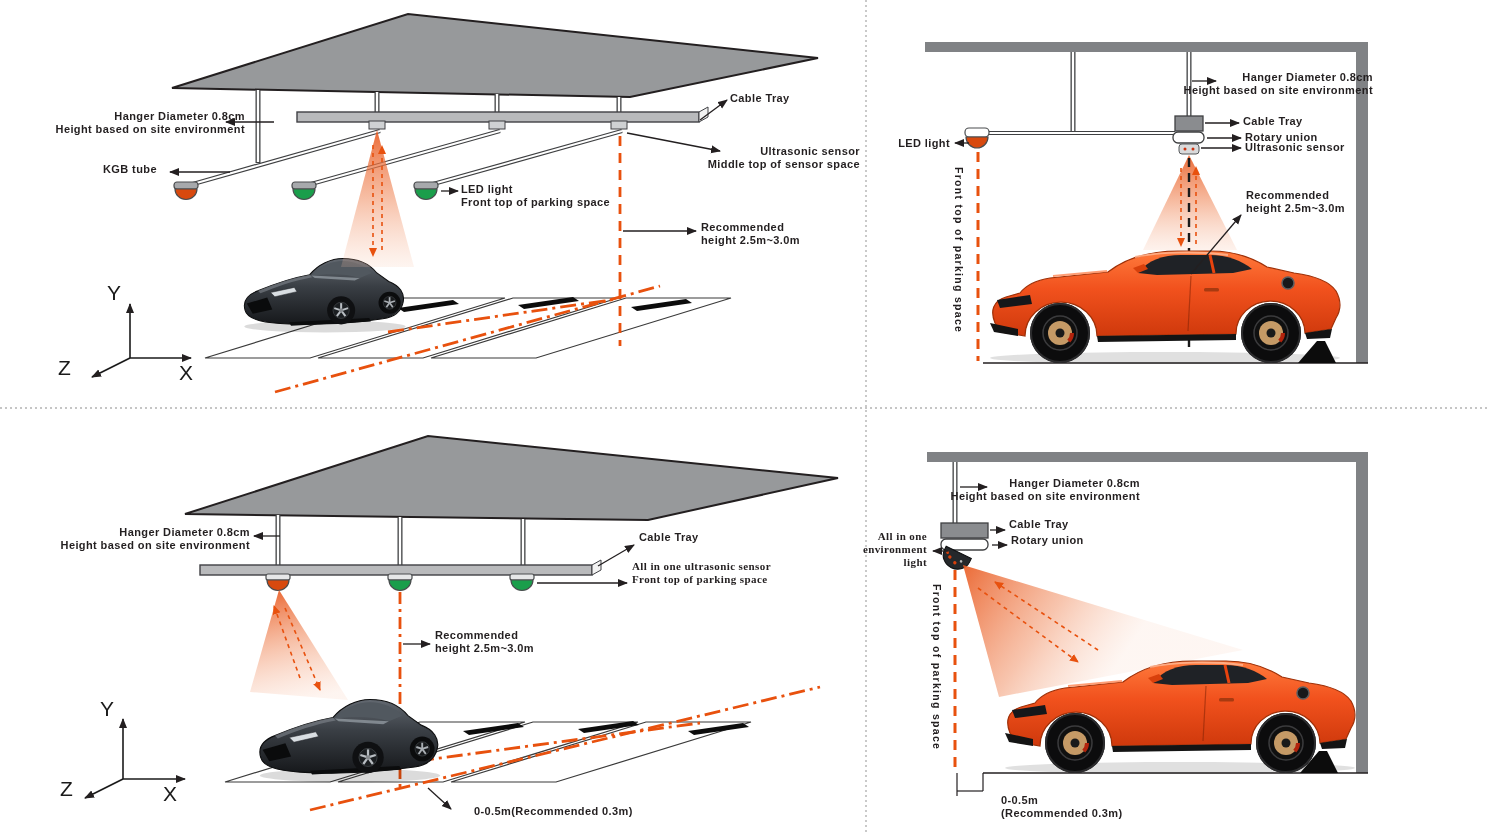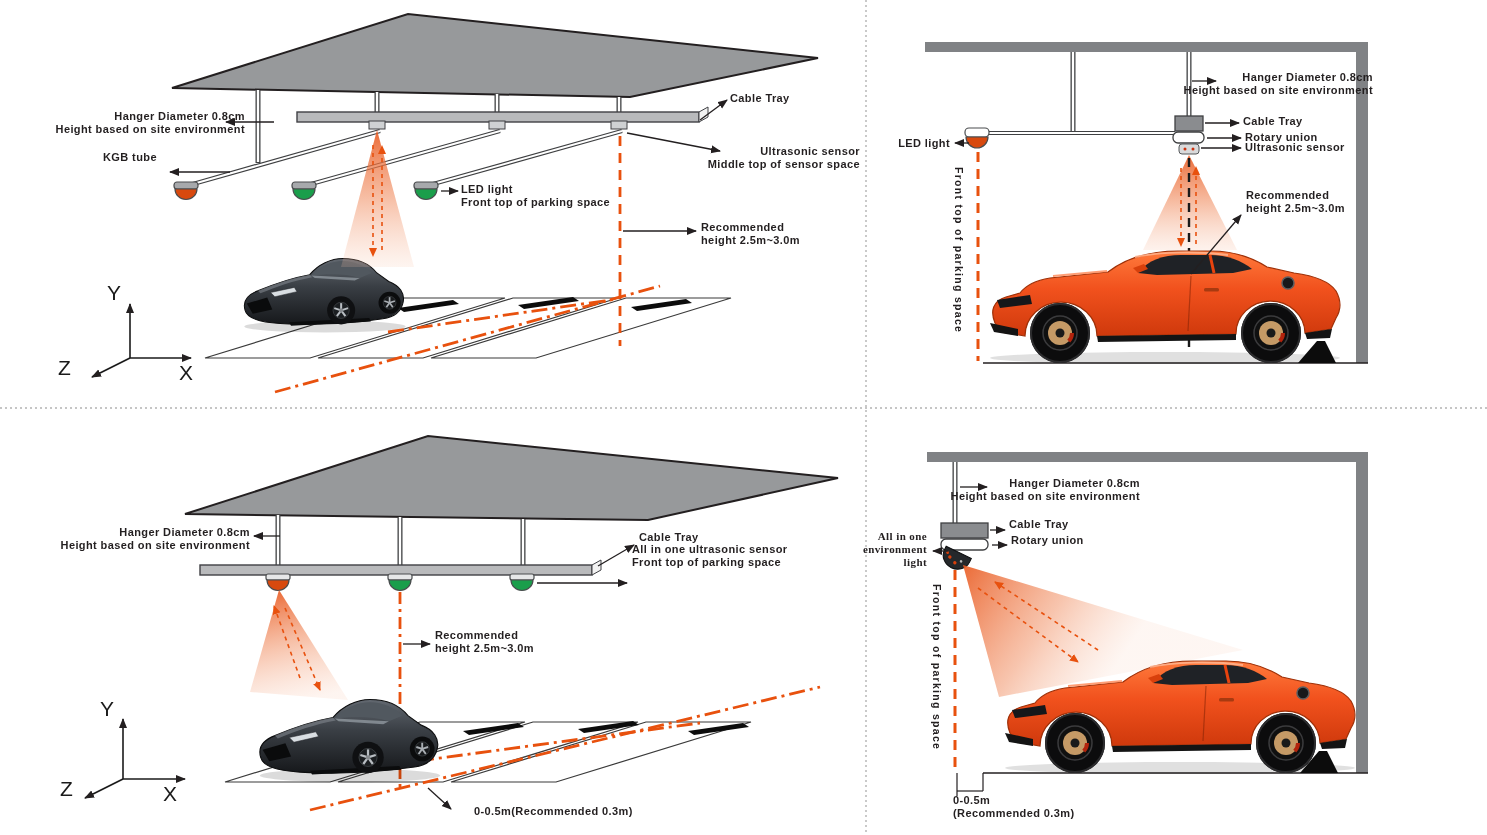--- a/index.html
+++ b/index.html
@@ -403,21 +403,21 @@
     <line x1="992" y1="545" x2="1007" y2="545" marker-end="url(#ah)"></line>
     <line x1="948" y1="551" x2="933" y2="551" marker-end="url(#ah)"></line>
   </g>
 </g>
 </svg>
 
 <div class="lbl ctr" style="left:40px;top:110px;width:205px;">
   <div>Hanger Diameter 0.8cm</div>
   <div>Height based on site environment</div>
 </div>
-<div class="lbl" style="left:103px;top:151px;">KGB  tube</div>
+<div class="lbl" style="left:103px;top:163px;">KGB  tube</div>
 <div class="lbl" style="left:730px;top:92px;">Cable Tray</div>
 <div class="lbl ctr" style="left:680px;top:145px;width:180px;">
   <div>Ultrasonic sensor</div>
   <div>Middle top of sensor space</div>
 </div>
 <div class="lbl" style="left:461px;top:183px;">
   <div>LED  light</div>
   <div>Front top of parking space</div>
 </div>
 <div class="lbl" style="left:701px;top:221px;">
@@ -440,21 +440,21 @@
   <div>Recommended</div>
   <div>height 2.5m~3.0m</div>
 </div>
 <div class="lbl vert" style="left:953px;top:167px;">Front top of parking space</div>
 
 <div class="lbl ctr" style="left:50px;top:526px;width:200px;">
   <div>Hanger Diameter 0.8cm</div>
   <div>Height based on site environment</div>
 </div>
 <div class="lbl" style="left:639px;top:531px;">Cable Tray</div>
-<div class="lbl" style="left:632px;top:543px;">
+<div class="lbl" style="left:632px;top:560px;font-family:Liberation Serif, serif;">
   <div>All in one ultrasonic sensor</div>
   <div>Front top of parking space</div>
 </div>
 <div class="lbl" style="left:435px;top:629px;">
   <div>Recommended</div>
   <div>height 2.5m~3.0m</div>
 </div>
 <div class="lbl" style="left:474px;top:805px;">0-0.5m(Recommended 0.3m)</div>
 <div class="axis" style="left:100px;top:697px;">Y</div>
 <div class="axis" style="left:163px;top:782px;">X</div>
@@ -465,18 +465,18 @@
   <div>Height based on site environment</div>
 </div>
 <div class="lbl" style="left:1009px;top:518px;">Cable Tray</div>
 <div class="lbl" style="left:1011px;top:534px;">Rotary union</div>
 <div class="lbl rt" style="left:855px;top:530px;width:72px;font-family:Liberation Serif, serif;">
   <div>All in one</div>
   <div>environment</div>
   <div>light</div>
 </div>
 <div class="lbl vert" style="left:931px;top:584px;">Front top of parking space</div>
-<div class="lbl" style="left:953px;top:794px;">
+<div class="lbl" style="left:1001px;top:794px;">
   <div>0-0.5m</div>
   <div>(Recommended 0.3m)</div>
 </div>
 
 </div>
 
 </body></html>

